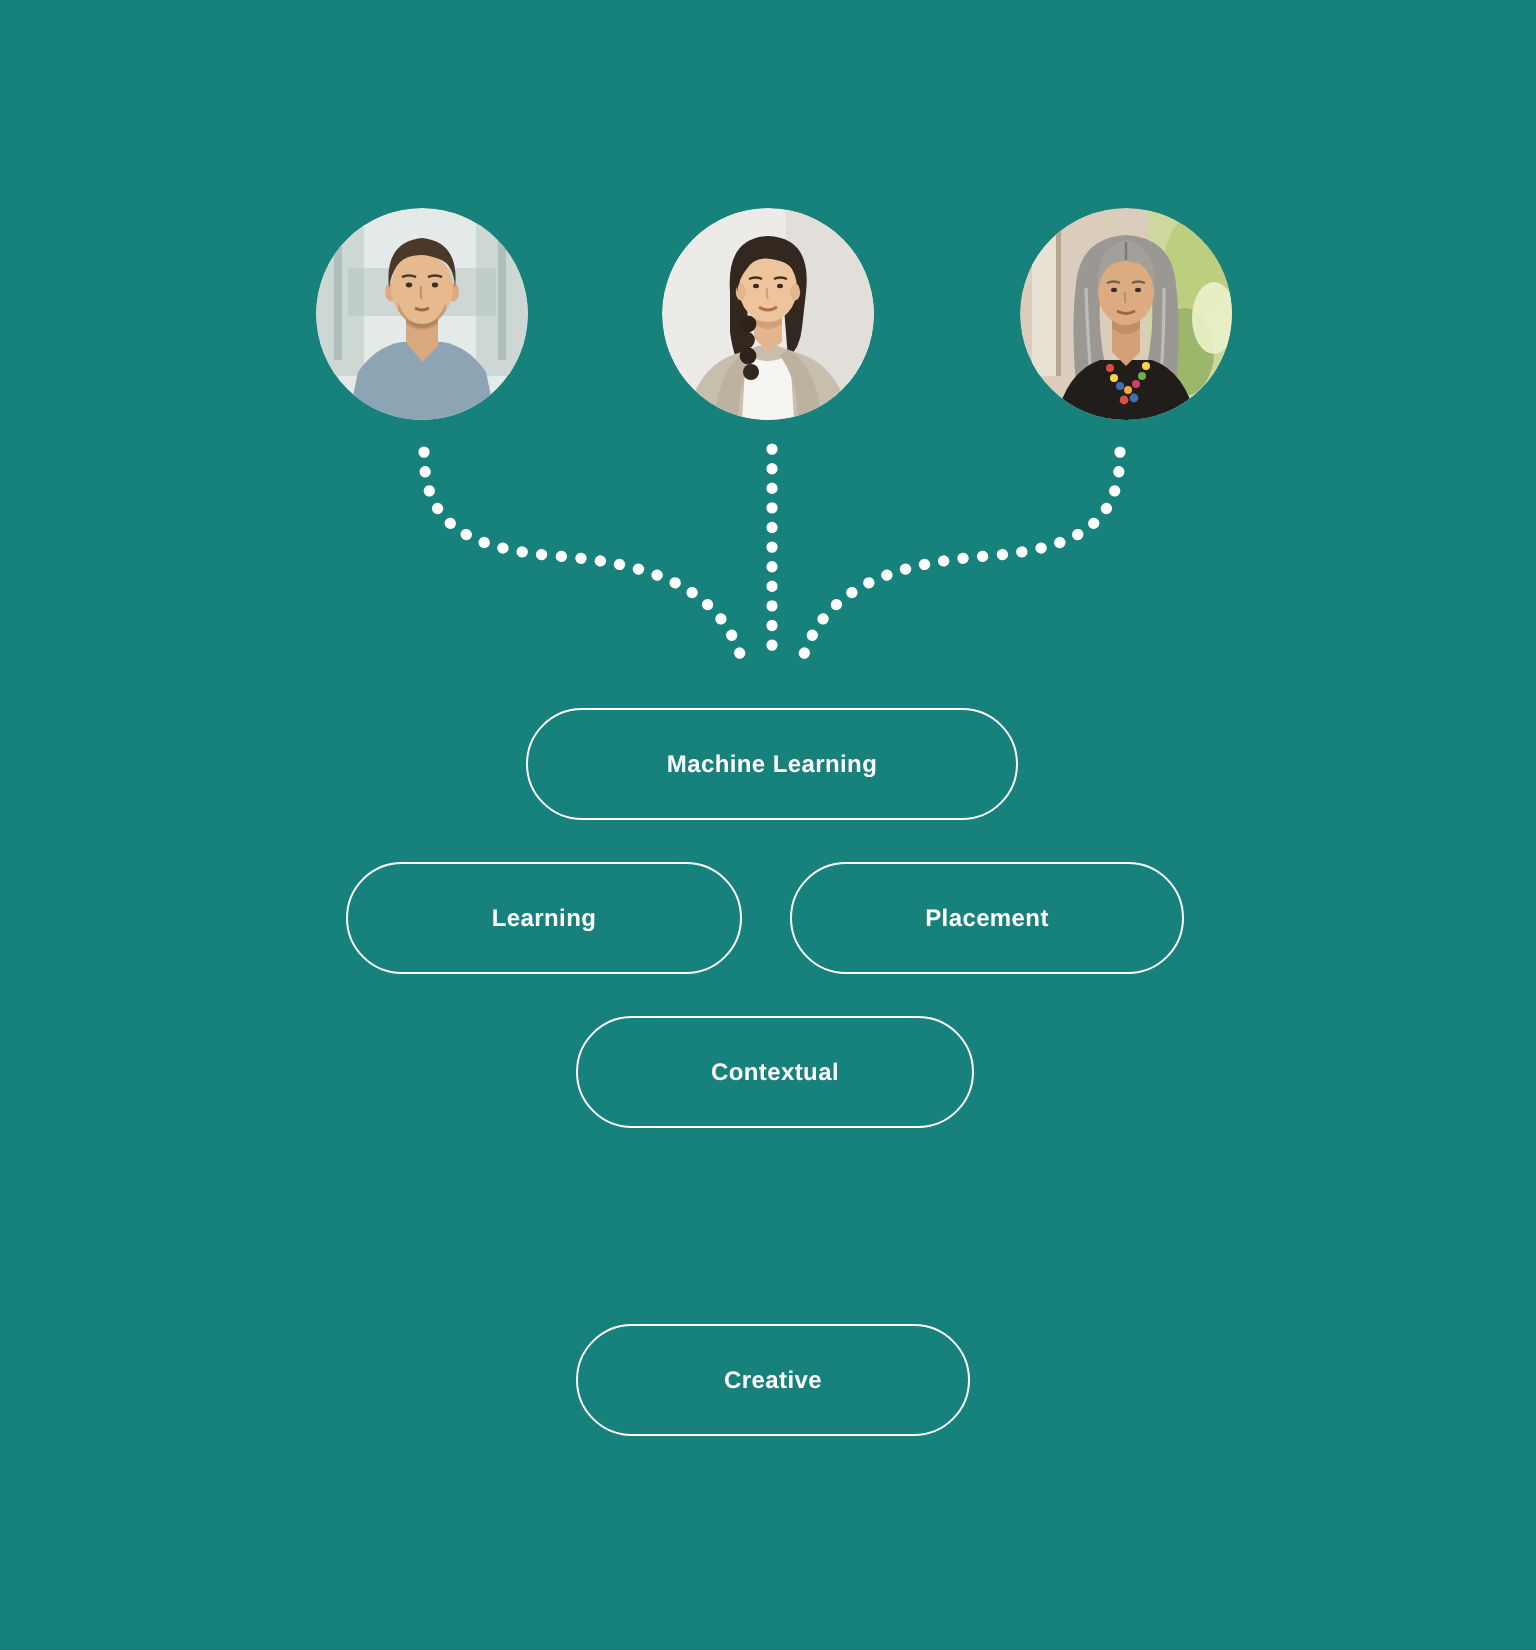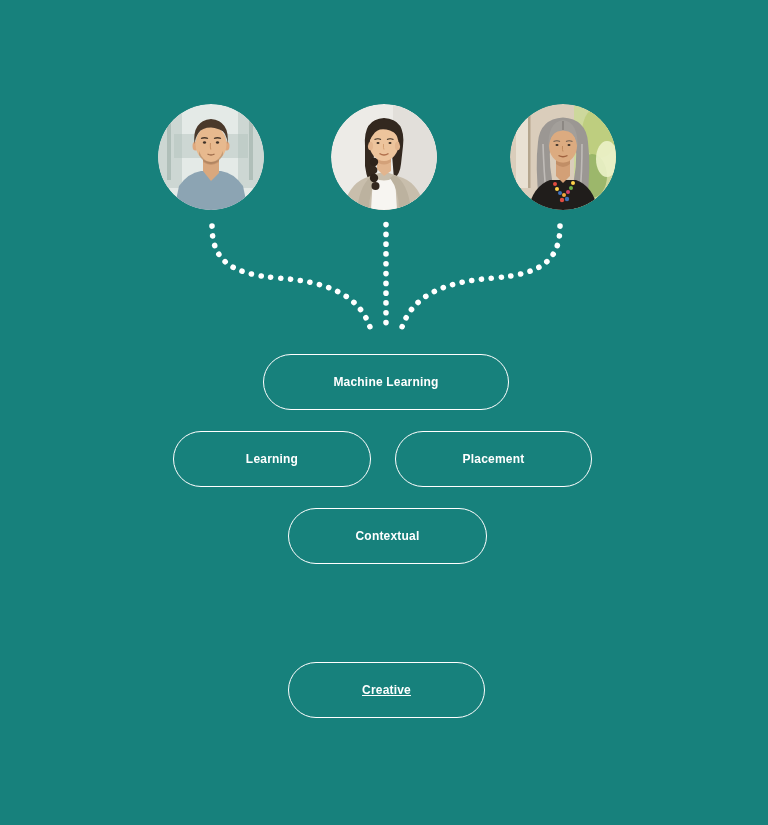--- a/index.html
+++ b/index.html
@@ -30,21 +30,21 @@
     display:flex;align-items:center;justify-content:center;
     color:var(--pill-text,#ffffff);font-size:12px;font-weight:bold;
     letter-spacing:0.2px;background:transparent;cursor:pointer;
   }
   .p-ml {left:263px;top:354px;width:246px;}
   .p-sem{left:173px;top:431px;width:198px;}
   .p-ctx{left:395px;top:431px;width:197px;}
   .p-prf{left:288px;top:508px;width:199px;}
   .p-sit{left:173px;top:585px;width:199px;}
   .p-plc{left:395px;top:585px;width:198px;}
-  .p-cre{left:288px;top:662px;width:197px;text-decoration:underline;}
+  .p-cre{left:288px;top:662px;width:197px;}
 </style>
 </head>
 <body>
 
 <div class="stage">
 
   <figure class="avatar a1">
     <svg viewBox="0 0 106 106">
       <defs>
           <clipPath id="cA">

